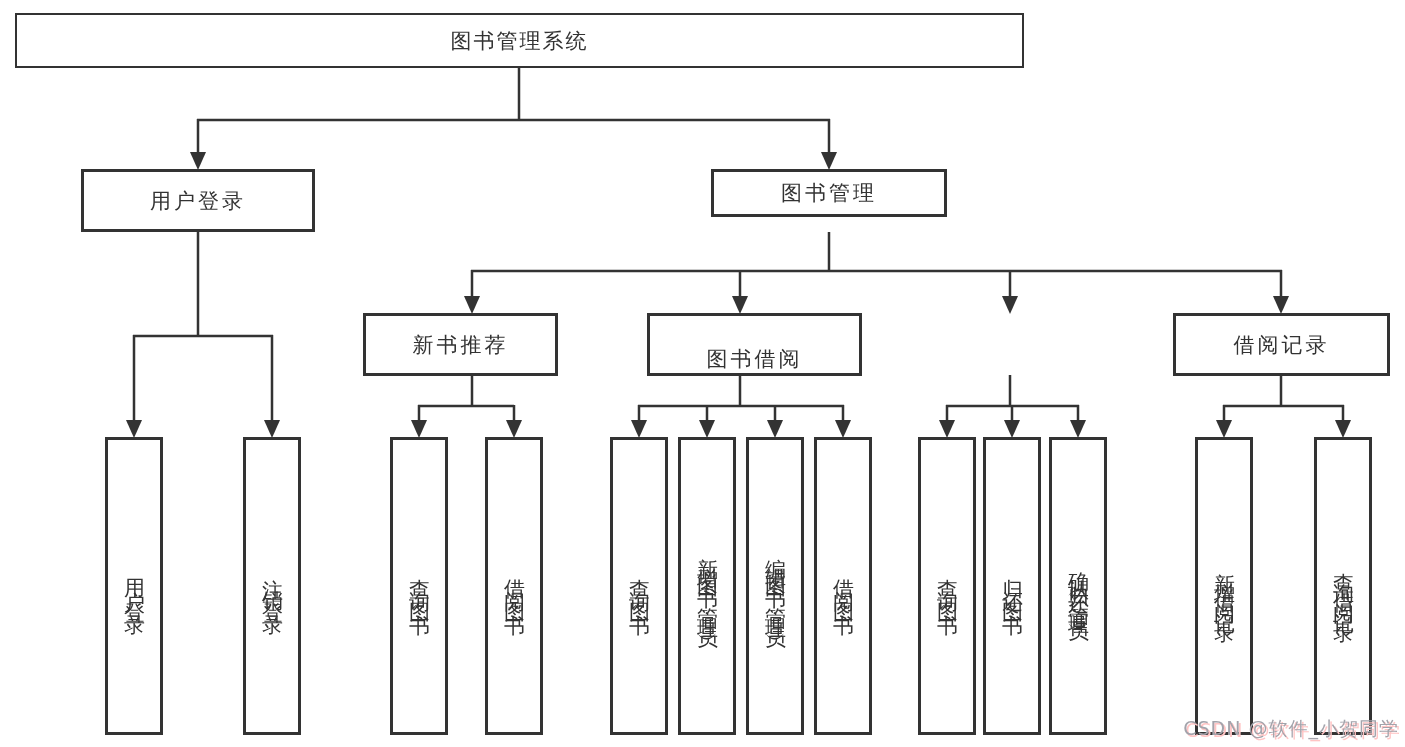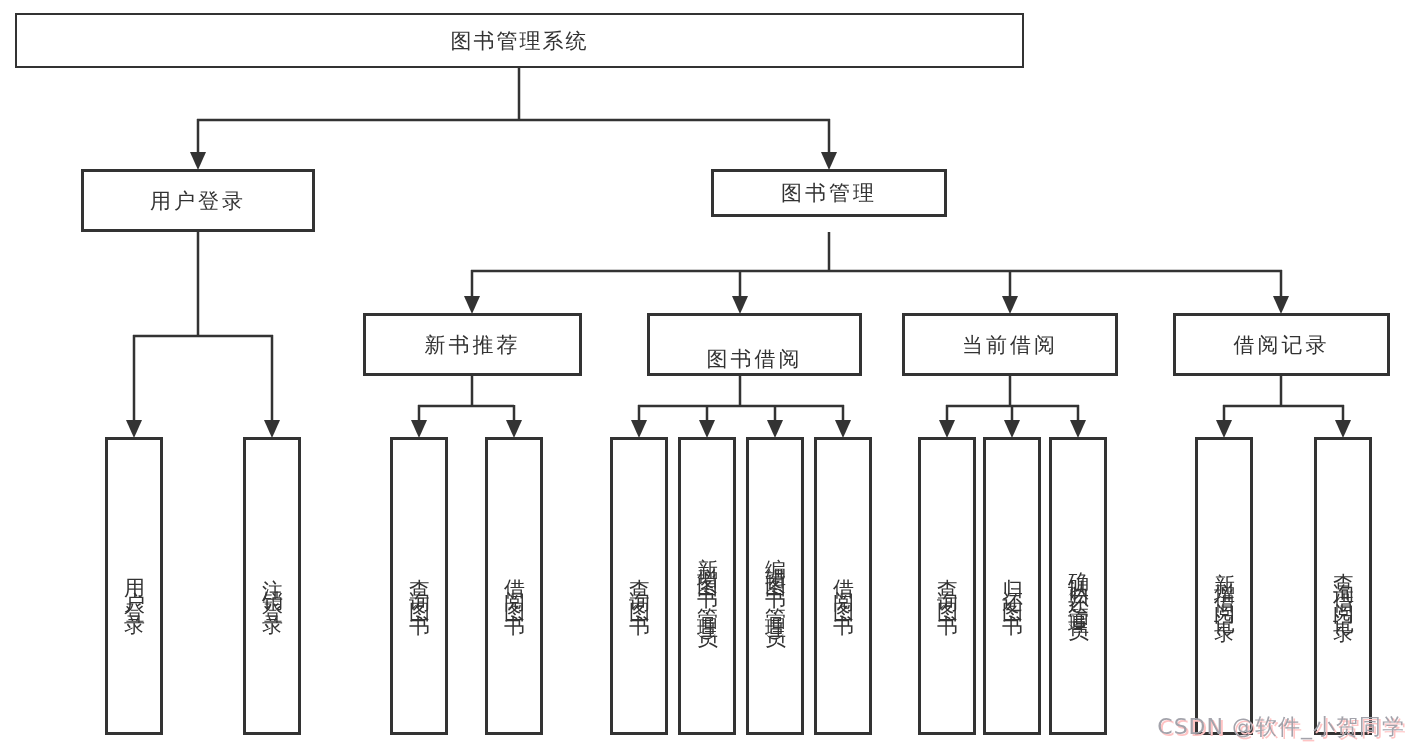--- a/index.html
+++ b/index.html
@@ -20,22 +20,22 @@
   .hbox { font-size:21px; letter-spacing:3px; white-space:nowrap; }
   .root.hbox { letter-spacing:2px; }
   .vbox span {
     writing-mode:vertical-rl; text-orientation:mixed;
     font-size:21px; letter-spacing:12px; line-height:1;
     white-space:nowrap;
   }
   .vbox span.tight { letter-spacing:7px; }
   .vbox span.mid { letter-spacing:10px; }
   .watermark {
-    position:absolute; right:0; bottom:5px; z-index:5;
-    font-size:22px; letter-spacing:1px;
+    position:absolute; right:6px; bottom:5px; z-index:5;
+    font-size:19px; letter-spacing:1px;
     color:#a3a3ab; text-shadow:2px 2px 0 #ffc4c4;
     white-space:nowrap;
   }
 </style>
 </head>
 <body>
 
 <div class="stage">
 
   <svg class="connectors" width="1405" height="747" viewBox="0 0 1405 747">
@@ -75,28 +75,25 @@
     <span>图书管理系统</span>
   </div>
 
   <div class="box hbox" style="left:81px; top:169px; width:234px; height:63px;">
     <span>用户登录</span>
   </div>
   <div class="box hbox" style="left:711px; top:169px; width:236px; height:48px;">
     <span>图书管理</span>
   </div>
 
-  <div class="box hbox" style="left:363px; top:313px; width:219px; height:63px;">
+  <div class="box hbox" style="left:363px; top:313px; width:195px; height:63px;">
     <span>新书推荐</span>
   </div>
   <div class="box hbox" style="left:647px; top:313px; width:215px; height:63px;align-items:flex-end;">
     <span>图书借阅</span>
-  </div>
-  <div class="box hbox" style="left:902px; top:313px; width:216px; height:63px;">
-    <span>当前借阅</span>
   </div>
   <div class="box hbox" style="left:1173px; top:313px; width:217px; height:63px;align-items:center;">
     <span>借阅记录</span>
   </div>
 
   <div class="box vbox" style="left:105px; top:437px; width:58px; height:298px;">
     <span>用户登录</span>
   </div>
   <div class="box vbox" style="left:243px; top:437px; width:58px; height:298px;">
     <span>注销登录</span>

